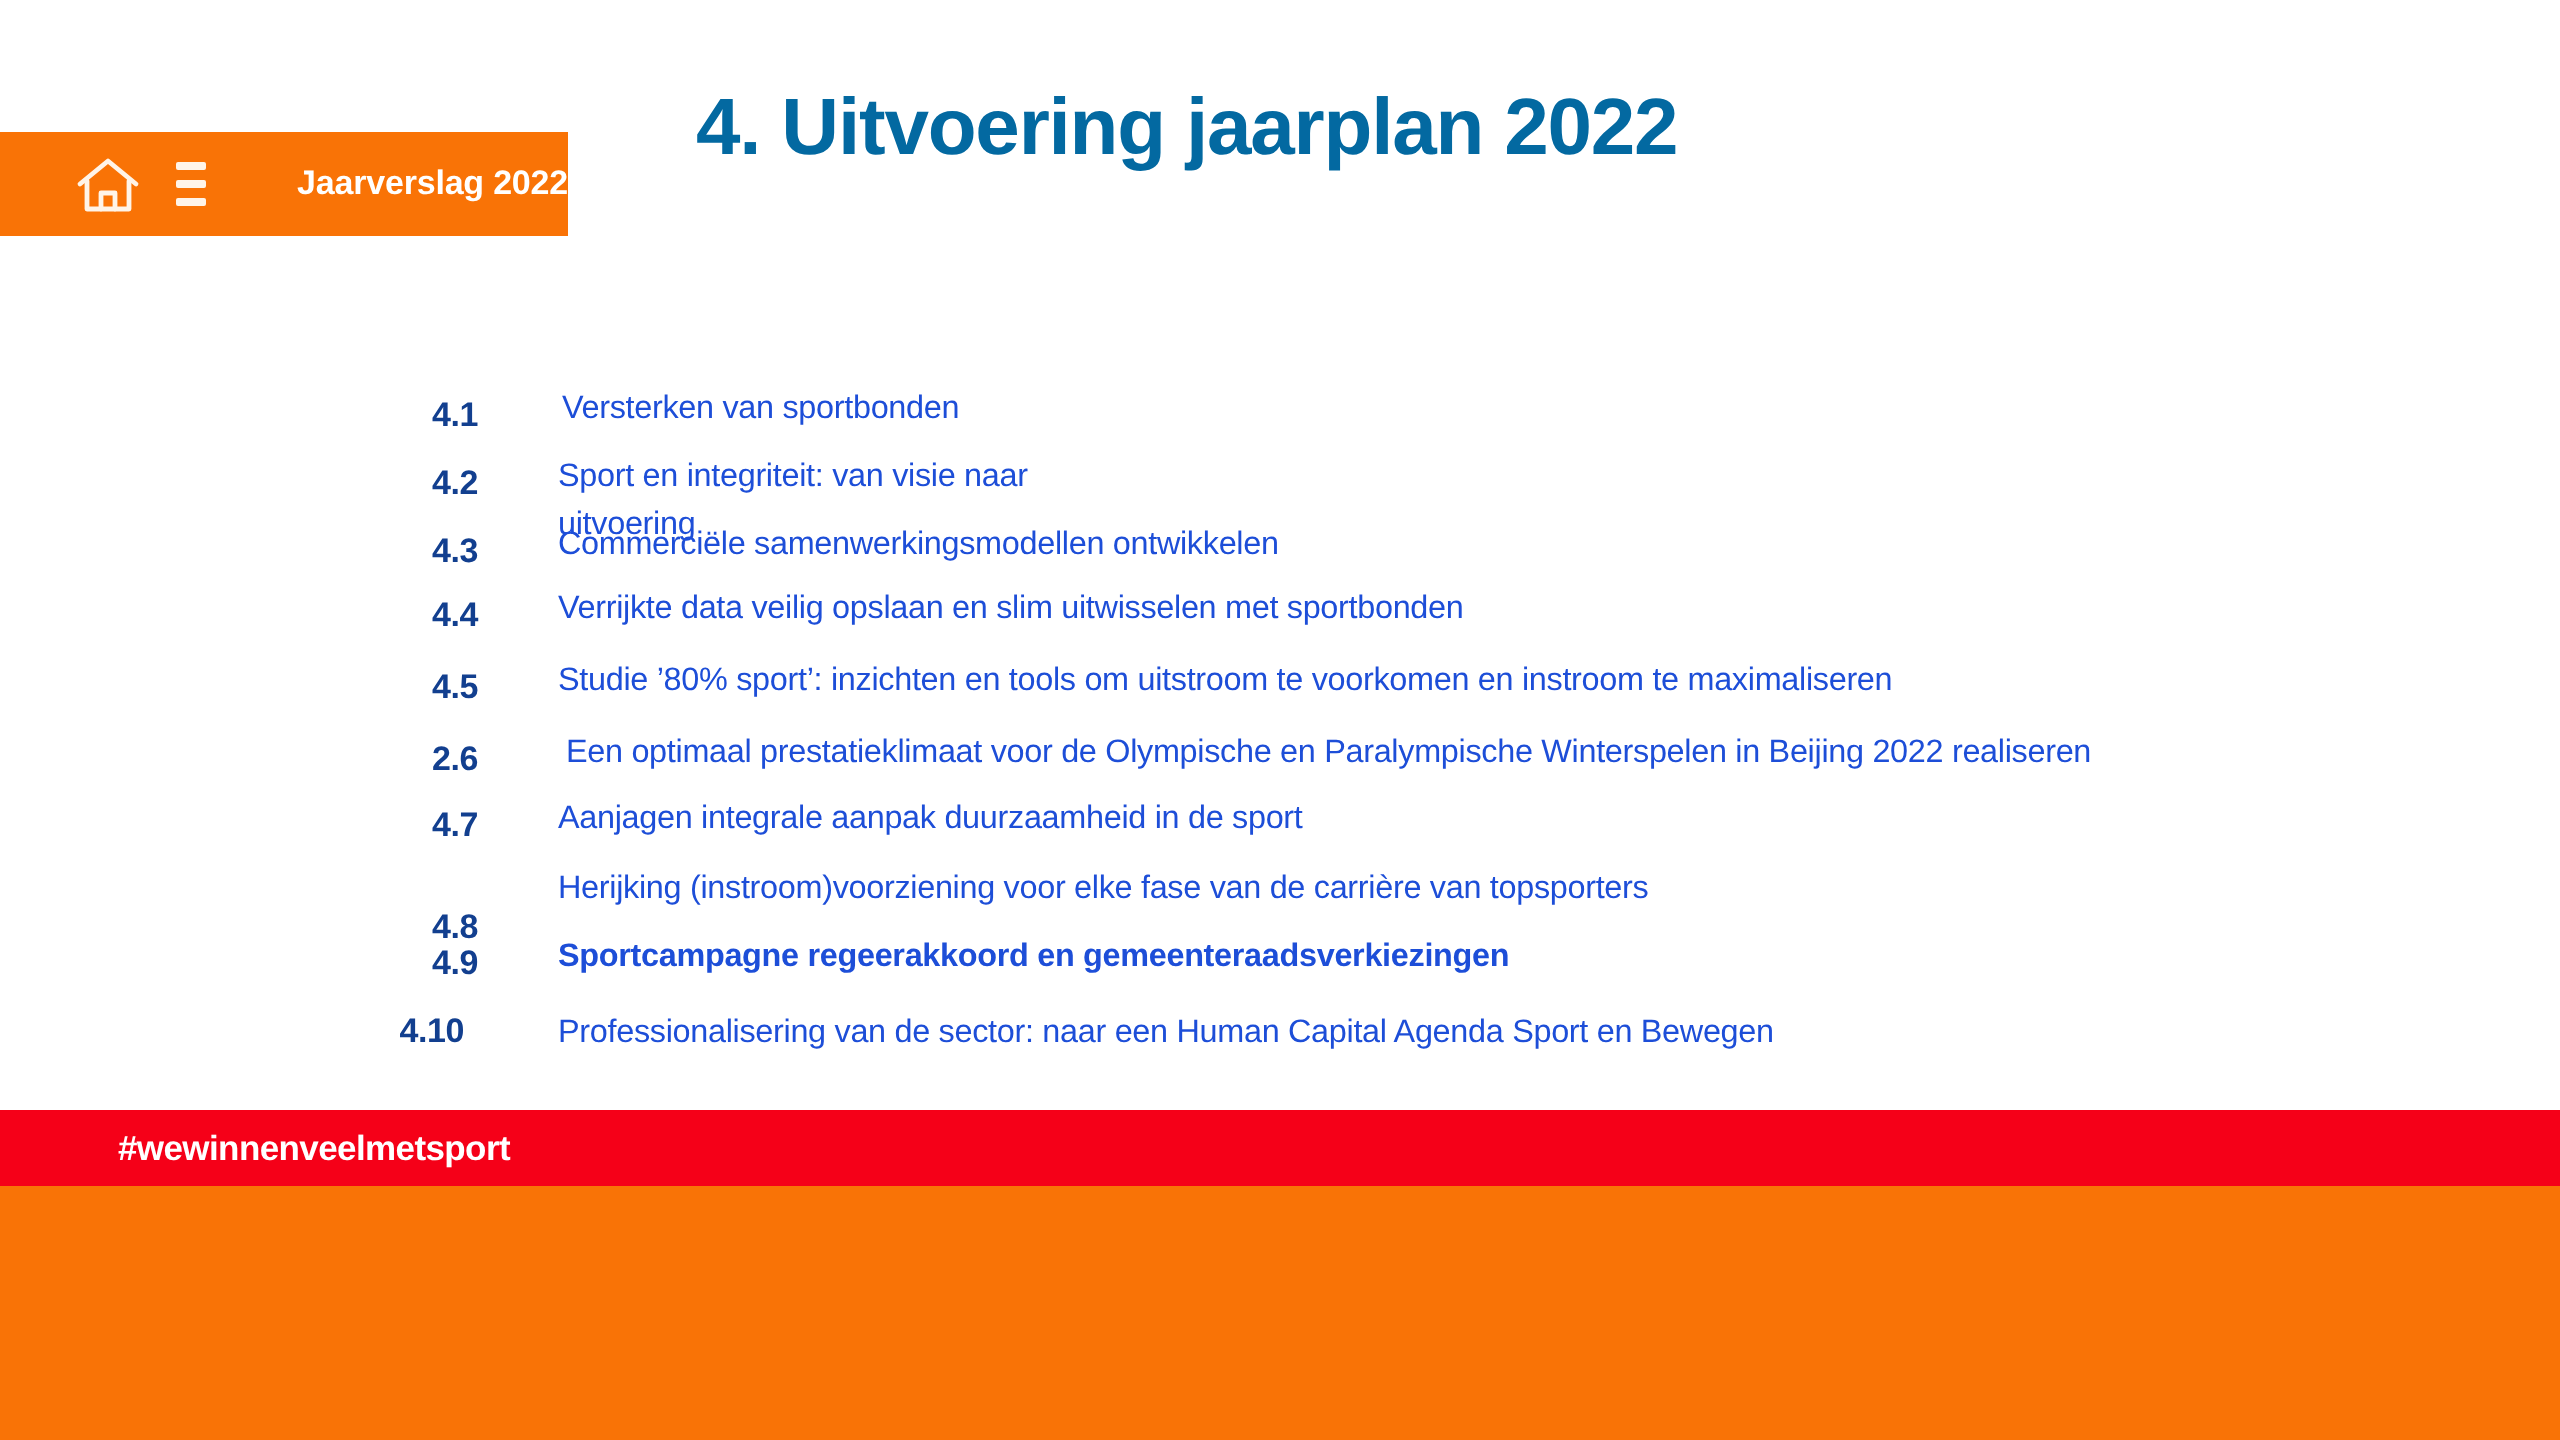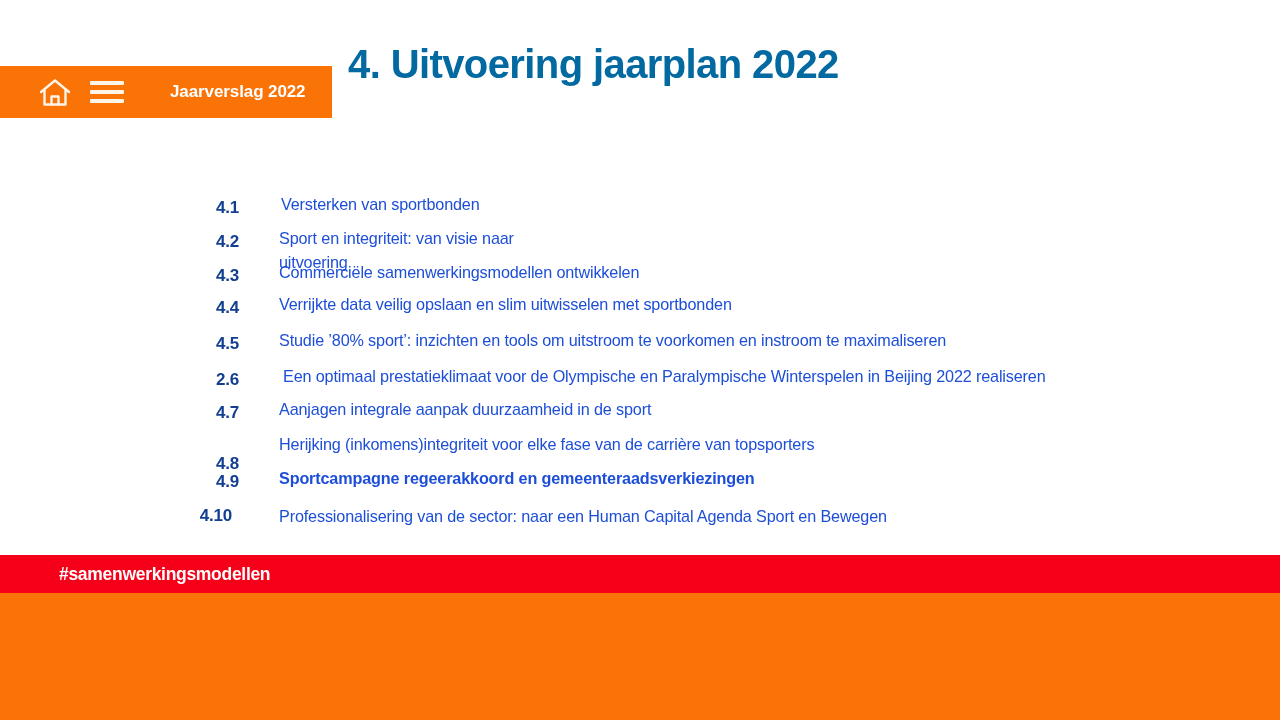--- a/index.html
+++ b/index.html
@@ -12,21 +12,21 @@
   #page {
     position: relative;
     width: 1280px; height: 720px;
     background: #ffffff;
   }
 
   
   .nav-bar {
     position: absolute;
     left: 0; top: 66px;
-    width: 332px; height: 52px;
+    width: 284px; height: 52px;
     background: #F97306;
     display: flex;
     align-items: center;
   }
   .nav-home {
     margin-left: 38px;
     width: 34px; height: 30px;
     display: flex; align-items: center; justify-content: center;
   }
   .nav-burger {
@@ -186,37 +186,37 @@
         <div class="label" style="left: 283px; width: 900px; top: 0px;">Een optimaal prestatieklimaat voor de Olympische en Paralympische Winterspelen in Beijing 2022 realiseren</div>
       </div>
       <div class="rule" style="top: 222px; left: 281px; width: 889px;"></div>
       <div class="row" style="top: 227px;">
         <div class="num" style="left: 193px; width: 46px; top: 6px;">4.7</div>
         <div class="label" style="left: 279px; width: 400px; top: 0px;">Aanjagen integrale aanpak duurzaamheid in de sport</div>
       </div>
       <div class="rule" style="top: 257px; left: 279px; width: 882px;"></div>
       <div class="row" style="top: 262px;">
         <div class="num" style="left: 193px; width: 46px; top: 6px; margin-top: 16px;">4.8</div>
-        <div class="label" style="left: 279px; width: 900px; top: 0px;">Herijking (inkomens)integriteit voor elke fase van de carrière van topsporters</div>
+        <div class="label" style="left: 279px; width: 900px; top: 0px;">Herijking (instroom)voorziening voor elke fase van de carrière van topsporters</div>
       </div>
       <div class="rule" style="top: 291px; left: 279px; width: 882px;"></div>
       <div class="row" style="top: 296px;">
         <div class="num" style="left: 193px; width: 46px; top: 6px;">4.9</div>
         <div class="label" style="left: 279px; width: 900px; top: 0px; font-weight: bold;">Sportcampagne regeerakkoord en gemeenteraadsverkiezingen</div>
       </div>
       <div class="rule" style="top: 325px; left: 279px; width: 882px;"></div>
       <div class="row" style="top: 330px;">
         <div class="num" style="left: 186px; width: 46px; top: 6px;">4.10</div>
         <div class="label" style="left: 279px; width: 900px; top: 4px;">Professionalisering van de sector: naar een Human Capital Agenda Sport en Bewegen</div>
       </div>
       <div class="rule" style="top: 359px; left: 279px; width: 882px;"></div>
     </div>
 
   <div class="band-red">
-    <div class="hashtag">#samenwerkingsmodellen</div>
+    <div class="hashtag">#wewinnenveelmetsport</div>
   </div>
 
   <div class="band-orange">
     <div class="sponsors">
 
       
 
       
 
       

